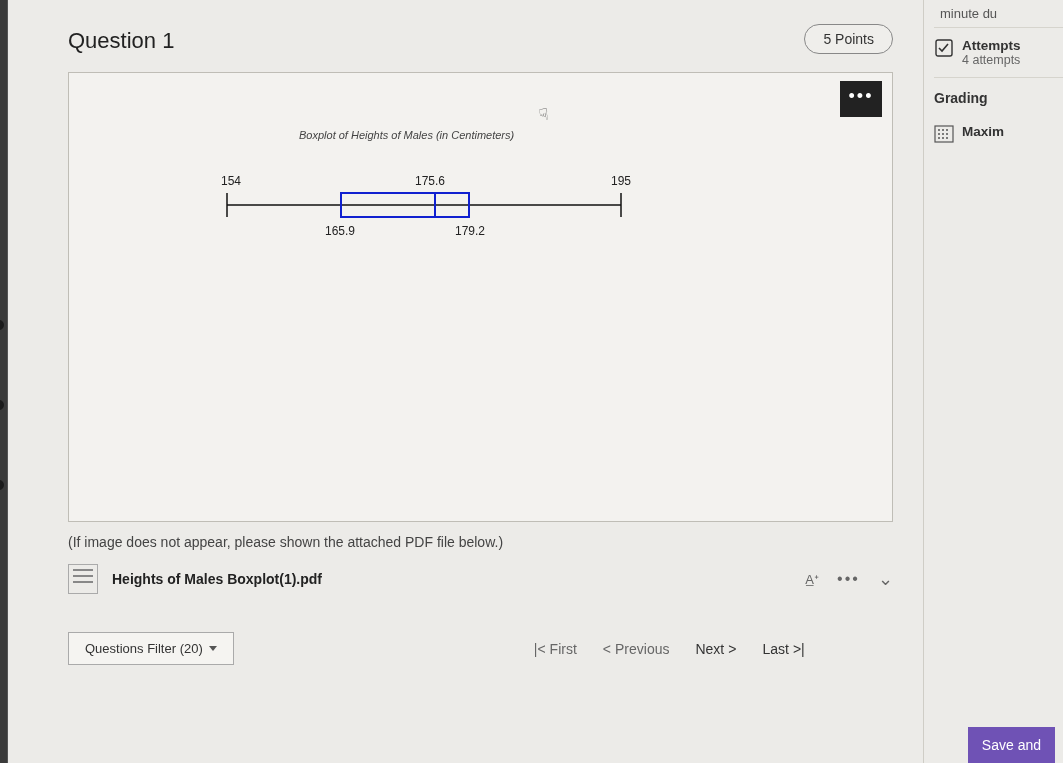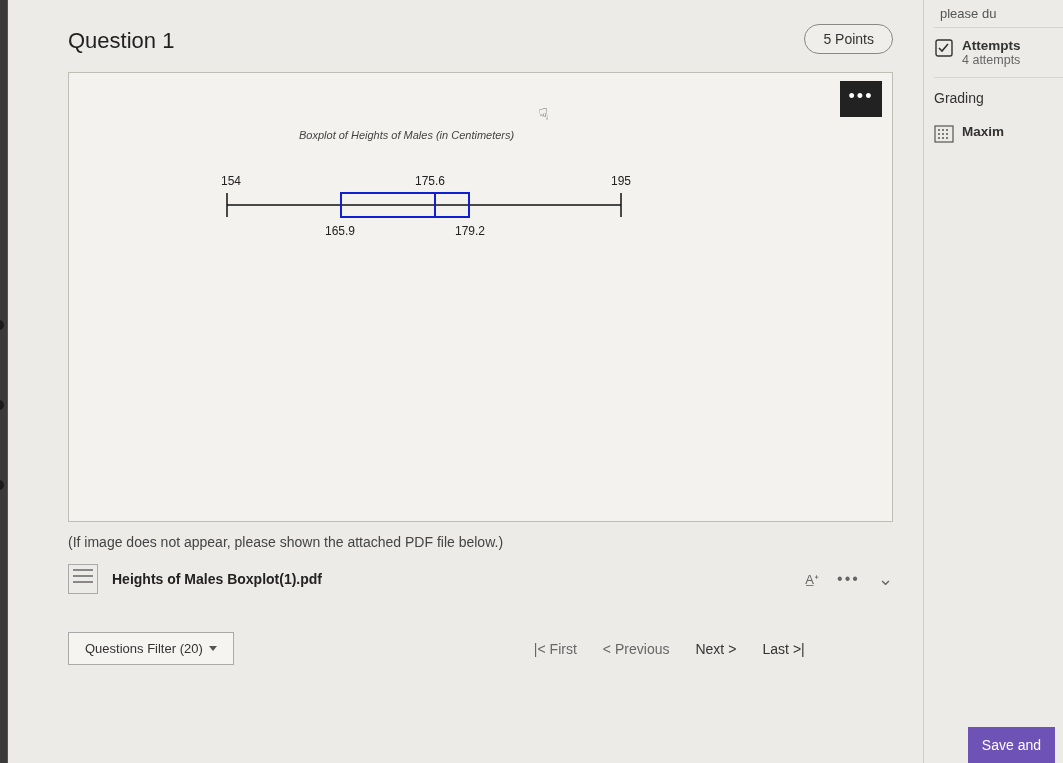--- a/index.html
+++ b/index.html
@@ -159,21 +159,21 @@
       border-left: 1px solid #cfcdc6;
       padding: 4px 0 0 10px;
       font-size: 13.5px;
       color: #333;
       overflow: hidden;
     }
     .rp-row { display:flex; gap:8px; padding:10px 0; border-bottom:1px solid #d6d4cd;}
     .rp-icon { width:20px; height:20px; flex-shrink:0; display:flex; align-items:center; justify-content:center;}
     .rp-text .t1 { font-weight:600; font-size:13.5px;}
     .rp-text .t2 { font-size:12.5px; color:#666;}
-    .rp-section { padding-top:12px; font-weight:400; font-size:14px; margin-bottom:8px;}
+    .rp-section { padding-top:12px; font-weight:700; font-size:14px; margin-bottom:8px;}
     .save-btn {
       position:absolute; right:8px; bottom:0;
       background:#6f52b5; color:#fff;
       padding:10px 14px; font-size:14px;
     }
     .after-due { font-size:13px; color:#555; padding:2px 0 6px 6px; border-bottom:1px solid #d6d4cd;}
     svg text { font-family: inherit; }
     .tri-down { display:inline-block; width:0;height:0;border-left:4px solid transparent;border-right:4px solid transparent;border-top:5px solid #555;}
   </style>
 </head>
@@ -247,21 +247,21 @@
         </span>
         <span class="nb" style="color:#333;">
           <span>Last</span>
           <span>&gt;|</span>
         </span>
       </div>
     </div>
   </div>
 
   <div class="right-panel">
-    <div class="after-due">please du</div>
+    <div class="after-due">minute du</div>
 
 
     <div class="rp-row">
       <div class="rp-icon">
         <svg width="18" height="18" viewBox="0 0 18 18">
             <rect x="1" y="1" width="16" height="16" rx="2" fill="none" stroke="#333" stroke-width="1.4"></rect>
             <path d="M4 9l3 3 6-7" stroke="#333" stroke-width="1.6" fill="none"></path>
           </svg>
       </div>
       <div class="rp-text">

